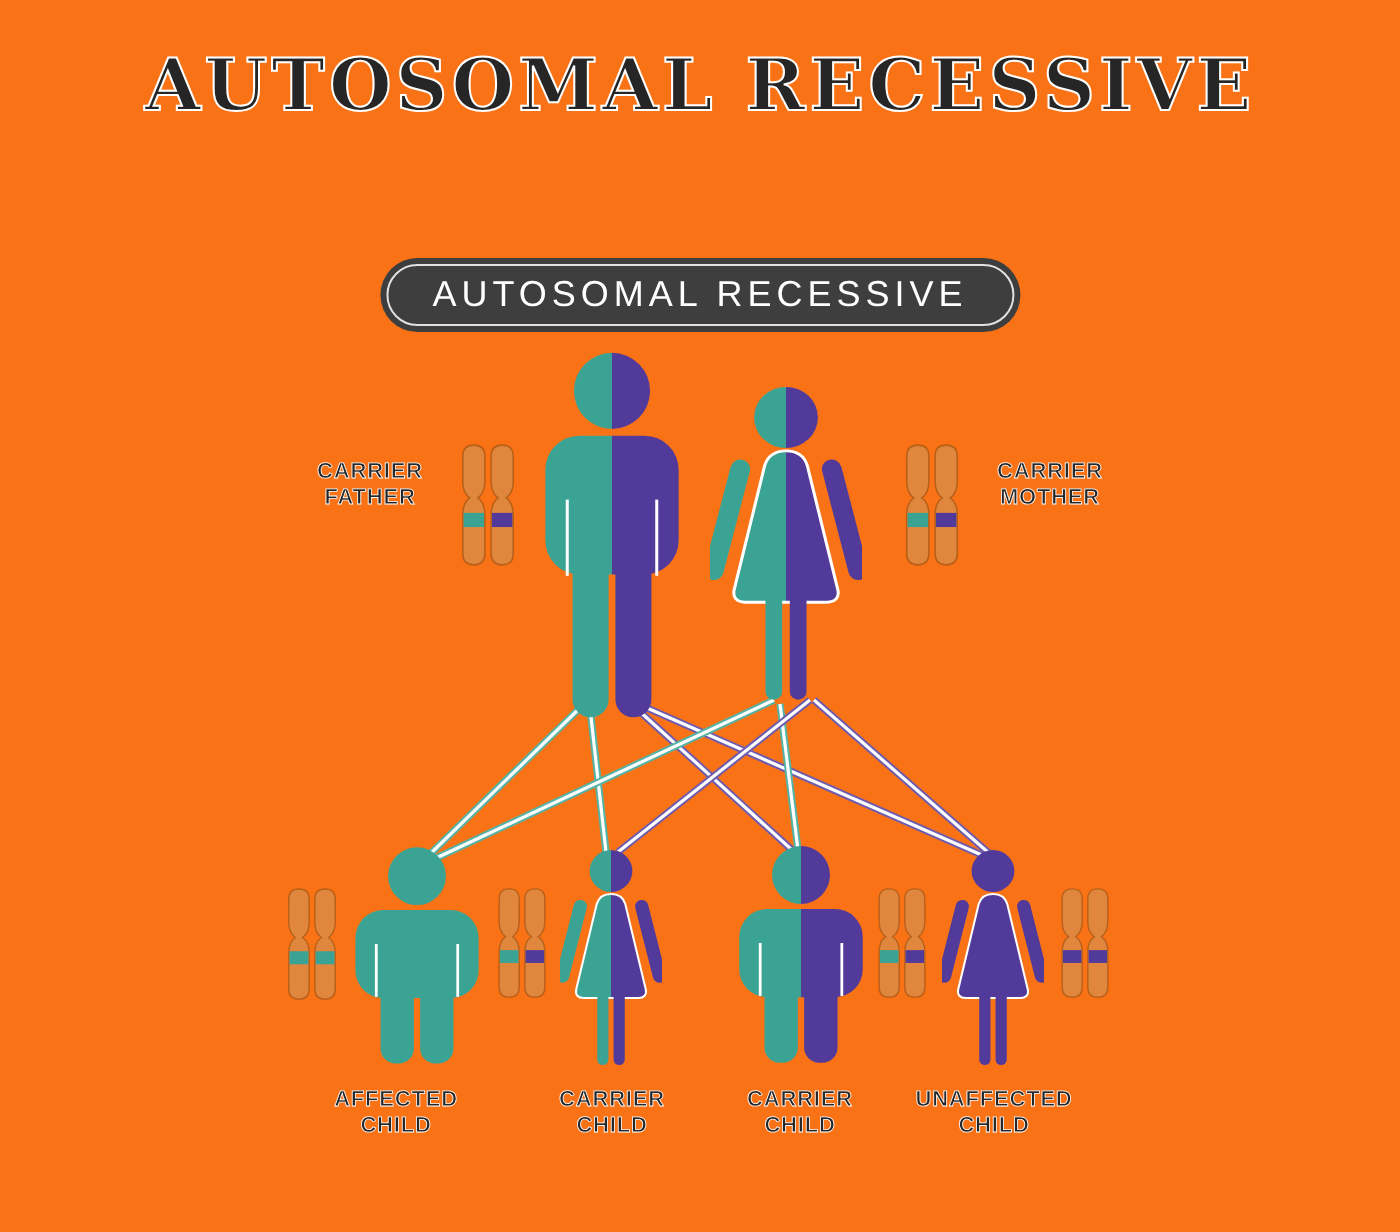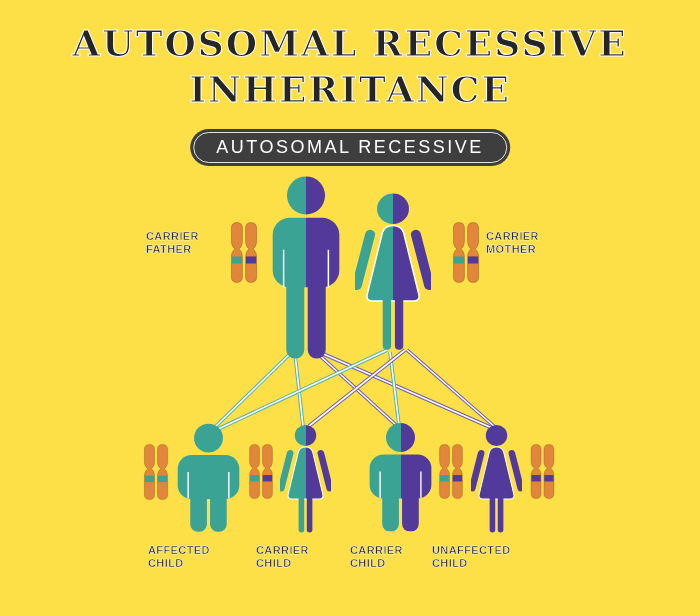--- a/index.html
+++ b/index.html
@@ -1,16 +1,16 @@
 <!DOCTYPE html>
 <html style="--teal: #3AA394; --purple: #523A9B; --orange: #E1873D; --line_teal: #55B3A5; --line_purple: #6E5BAE; --text_dark: #262626; --badge_bg: #3E3E3E; --badge_text: #FFFFFF;"><head>
 <meta charset="utf-8">
 <style>
   html,body{margin:0;padding:0;background:#fff;}
-  #canvas{position:relative;width:700px;height:616px;background:#fde047;overflow:hidden;
+  #canvas{position:relative;width:700px;height:616px;background:#f97316;overflow:hidden;
           font-family:"Liberation Sans",sans-serif;}
 
   
   .title{position:absolute;top:20px;left:0;width:100%;text-align:center;
          font-family:"DejaVu Serif",serif;font-weight:700;font-size:36px;line-height:46px;
          letter-spacing:2px;color:var(--text_dark);-webkit-text-stroke:1px #ffffff;}
 
   
   .badge{position:absolute;top:129px;left:50%;transform:translateX(-50%);
          background:var(--badge_bg);color:var(--badge_text);
@@ -20,21 +20,21 @@
          border-radius:16px;pointer-events:none;}
 
   
   svg.fig, svg.chrom, #lines-svg{position:absolute;display:block;}
   #lines-svg{left:0;top:0;z-index:1;}
   svg.fig{z-index:2;}
   svg.chrom{z-index:2;}
   .chromatid{fill:var(--orange);stroke:rgba(105,55,5,.4);stroke-width:1;}
 
   
-  .lbl{position:absolute;z-index:3;text-transform:uppercase;
+  .lbl{position:absolute;z-index:3;text-align:center;text-transform:uppercase;
        font-weight:700;font-size:11px;line-height:12.5px;letter-spacing:.4px;
        color:var(--text_dark);-webkit-text-stroke:.4px #ffffff;}
 </style>
 </head>
 <body>
 
 <div id="canvas">
 
   <svg width="0" height="0" style="position:absolute" aria-hidden="true">
     <defs>
@@ -90,21 +90,20 @@
       </linearGradient>
       <linearGradient id="grad-c4" gradientUnits="userSpaceOnUse" x1="0" y1="0" x2="100" y2="0">
         <stop offset="0.5" stop-color="#523A9B"></stop>
         <stop offset="0.5" stop-color="#523A9B"></stop>
       </linearGradient>
     </defs>
   </svg>
 
   <div class="title">
     <div>AUTOSOMAL RECESSIVE</div>
-    <div>INHERITANCE</div>
   </div>
 
   <div class="badge">
     <span>AUTOSOMAL RECESSIVE</span>
   </div>
 
   <svg id="lines-svg" width="700" height="616" viewBox="0 0 700 616">
       <line x1="292" y1="352" x2="213" y2="429" stroke="#55B3A5" stroke-width="3.6"></line>
       <line x1="292" y1="352" x2="213" y2="429" stroke="#ffffff" stroke-width="1.6"></line>
       <line x1="295" y1="354" x2="303" y2="426" stroke="#55B3A5" stroke-width="3.6"></line>
@@ -193,18 +192,18 @@
     <div>CHILD</div>
   </div>
   <div class="lbl" style="left:256px;top:544px;width:100px">
     <div>CARRIER</div>
     <div>CHILD</div>
   </div>
   <div class="lbl" style="left:350px;top:544px;width:100px">
     <div>CARRIER</div>
     <div>CHILD</div>
   </div>
-  <div class="lbl" style="left:432px;top:544px;width:106px">
+  <div class="lbl" style="left:444px;top:544px;width:106px">
     <div>UNAFFECTED</div>
     <div>CHILD</div>
   </div>
 
 </div>
 
 </body></html>

